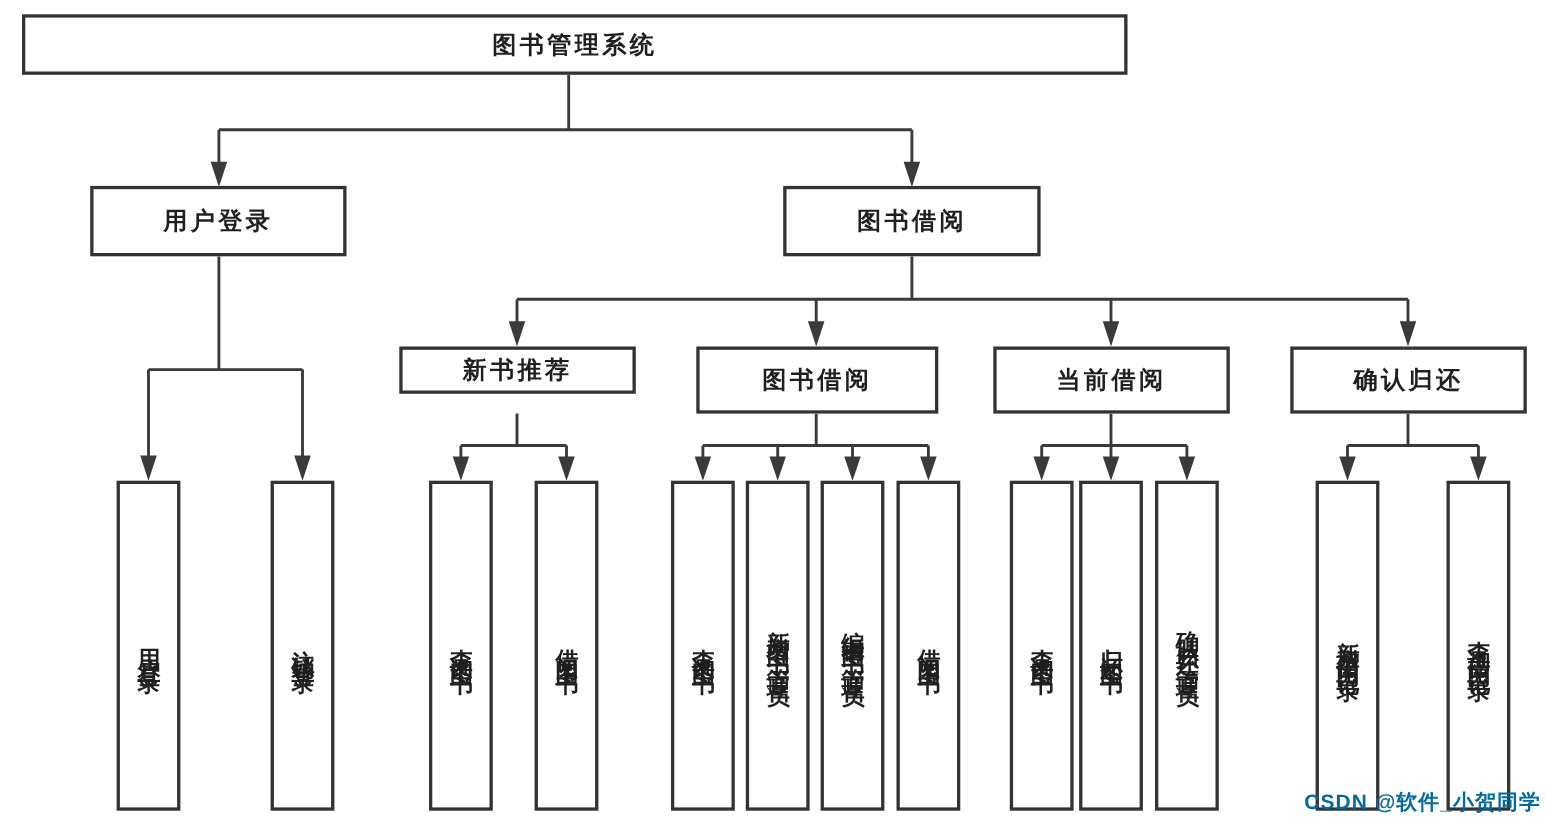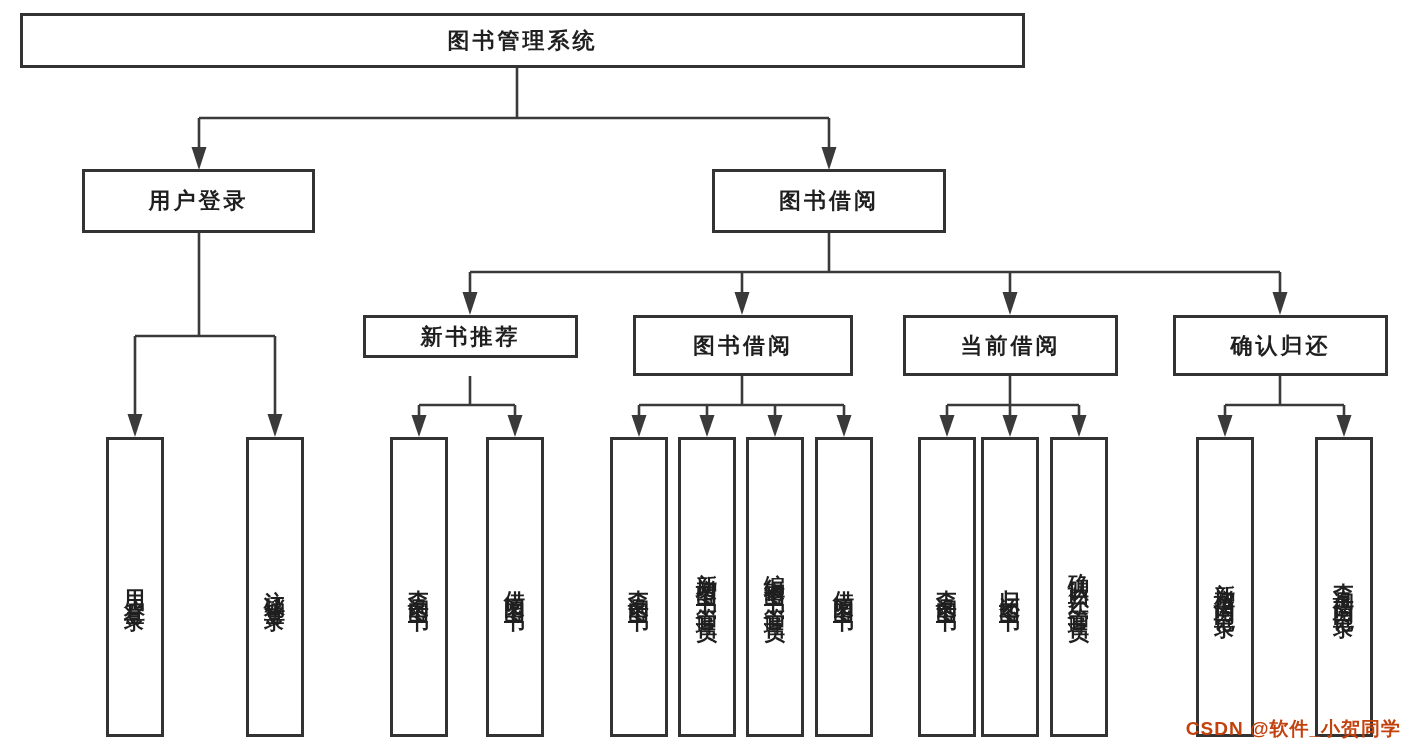--- a/index.html
+++ b/index.html
@@ -46,21 +46,21 @@
     text-orientation: mixed;
     font-size: 21px;
     letter-spacing: 7px;
     line-height: 1;
   }
   .watermark {
     position: absolute;
     right: 4px;
     top: 716px;
     font-size: 19px;
-    color: #c2410c;
+    color: #0369a1;
     letter-spacing: 1px;
     white-space: nowrap;
   }
 </style>
 </head>
 <body>
 
 <div class="canvas">
 
   <svg class="connectors" viewBox="0 0 1405 747" aria-hidden="true">

